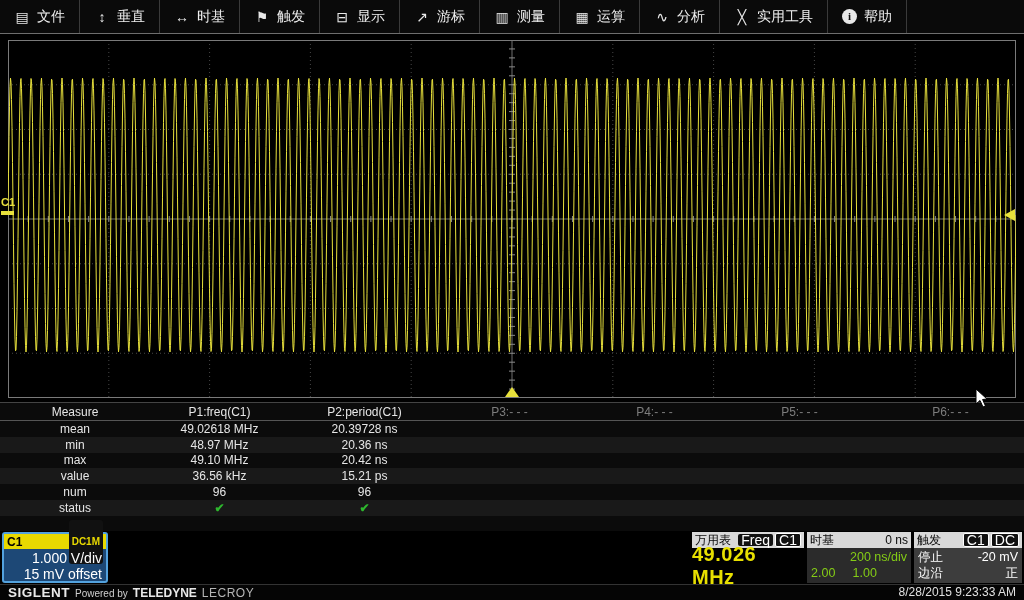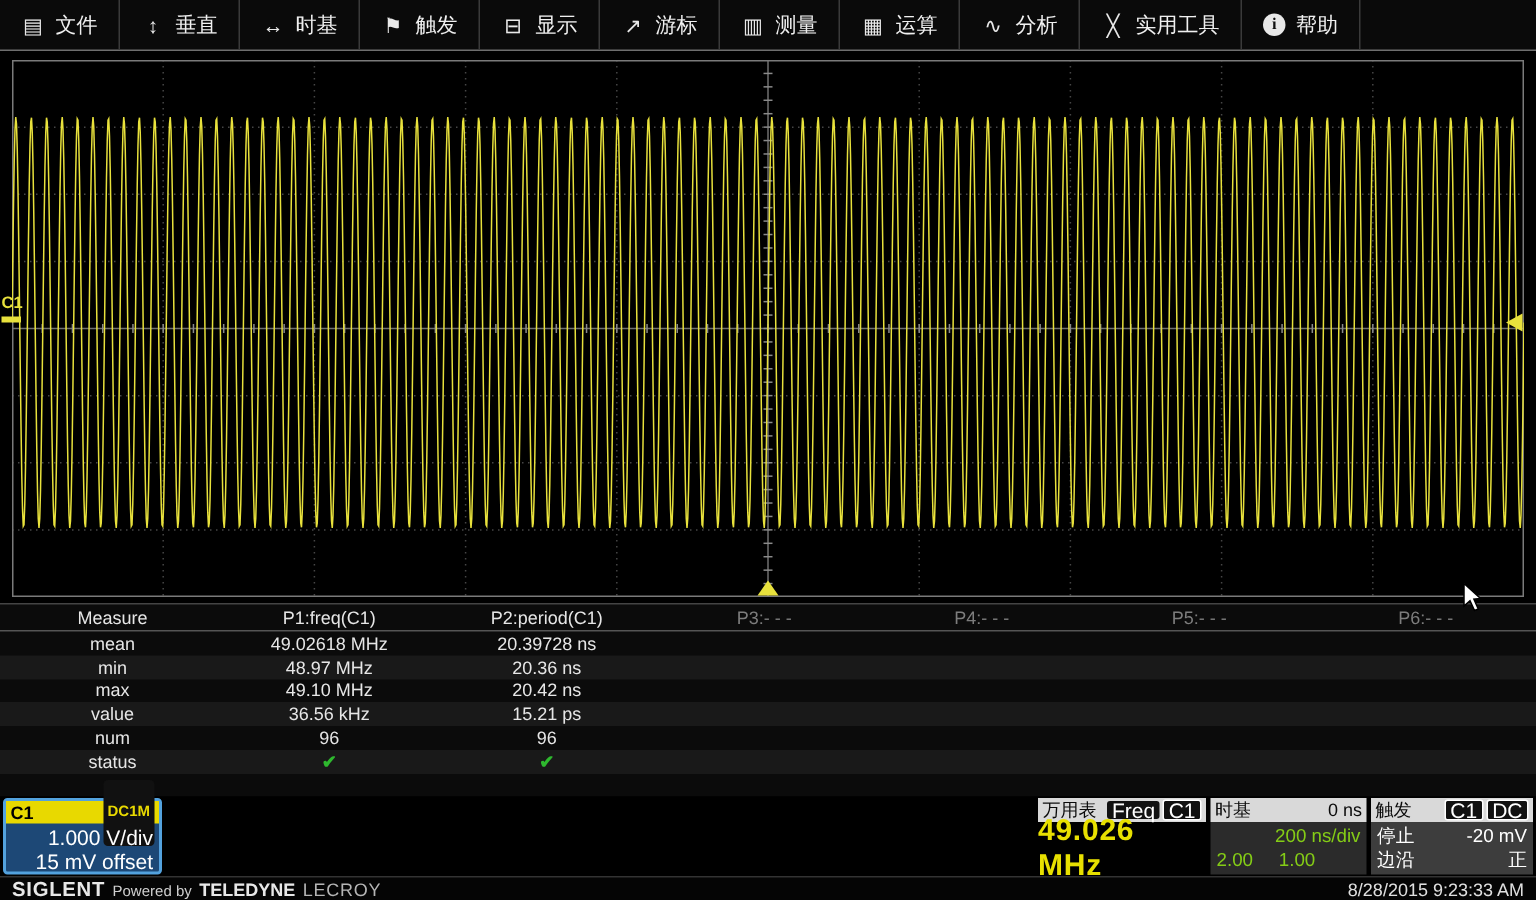--- a/index.html
+++ b/index.html
@@ -69,21 +69,21 @@
   .row-flex { display:flex; justify-content:space-between;align-items:center; }
   .right { text-align:right; }
 
   #trg-panel { left:914px; width:108px; }
   #trg-panel .p-body { background:#3d3d3d; height:35px; color:#fff; font-size:12.5px;
               padding:1px 4px 0 4px; line-height:16px; }
 
   
   #statusbar { position:absolute; left:0; top:584px; width:1024px; height:16px;
                background:#050505; border-top:1px solid #333; display:flex;
-               align-items:center; padding:0 8px; color:#e8e8e8; }
+               align-items:flex-start; padding:0 8px; color:#e8e8e8; }
   #brand { display:flex; align-items:baseline; gap:5px; }
   #brand .siglent { font-weight:bold; font-size:13.5px; letter-spacing:0.5px; }
   #brand .powered { font-size:10px; color:#cfcfcf; }
   #brand .teledyne { font-weight:bold; font-size:12px; }
   #brand .lecroy { font-size:12px; color:#b5b5b5; letter-spacing:0.5px; }
   #statusbar .sp { flex:1; }
   #datetime { font-size:12px; color:#e0e0e0; }
 
   #mouse-cursor { position:absolute; left:975px; top:389px; width:16px; height:20px; }
 </style>

